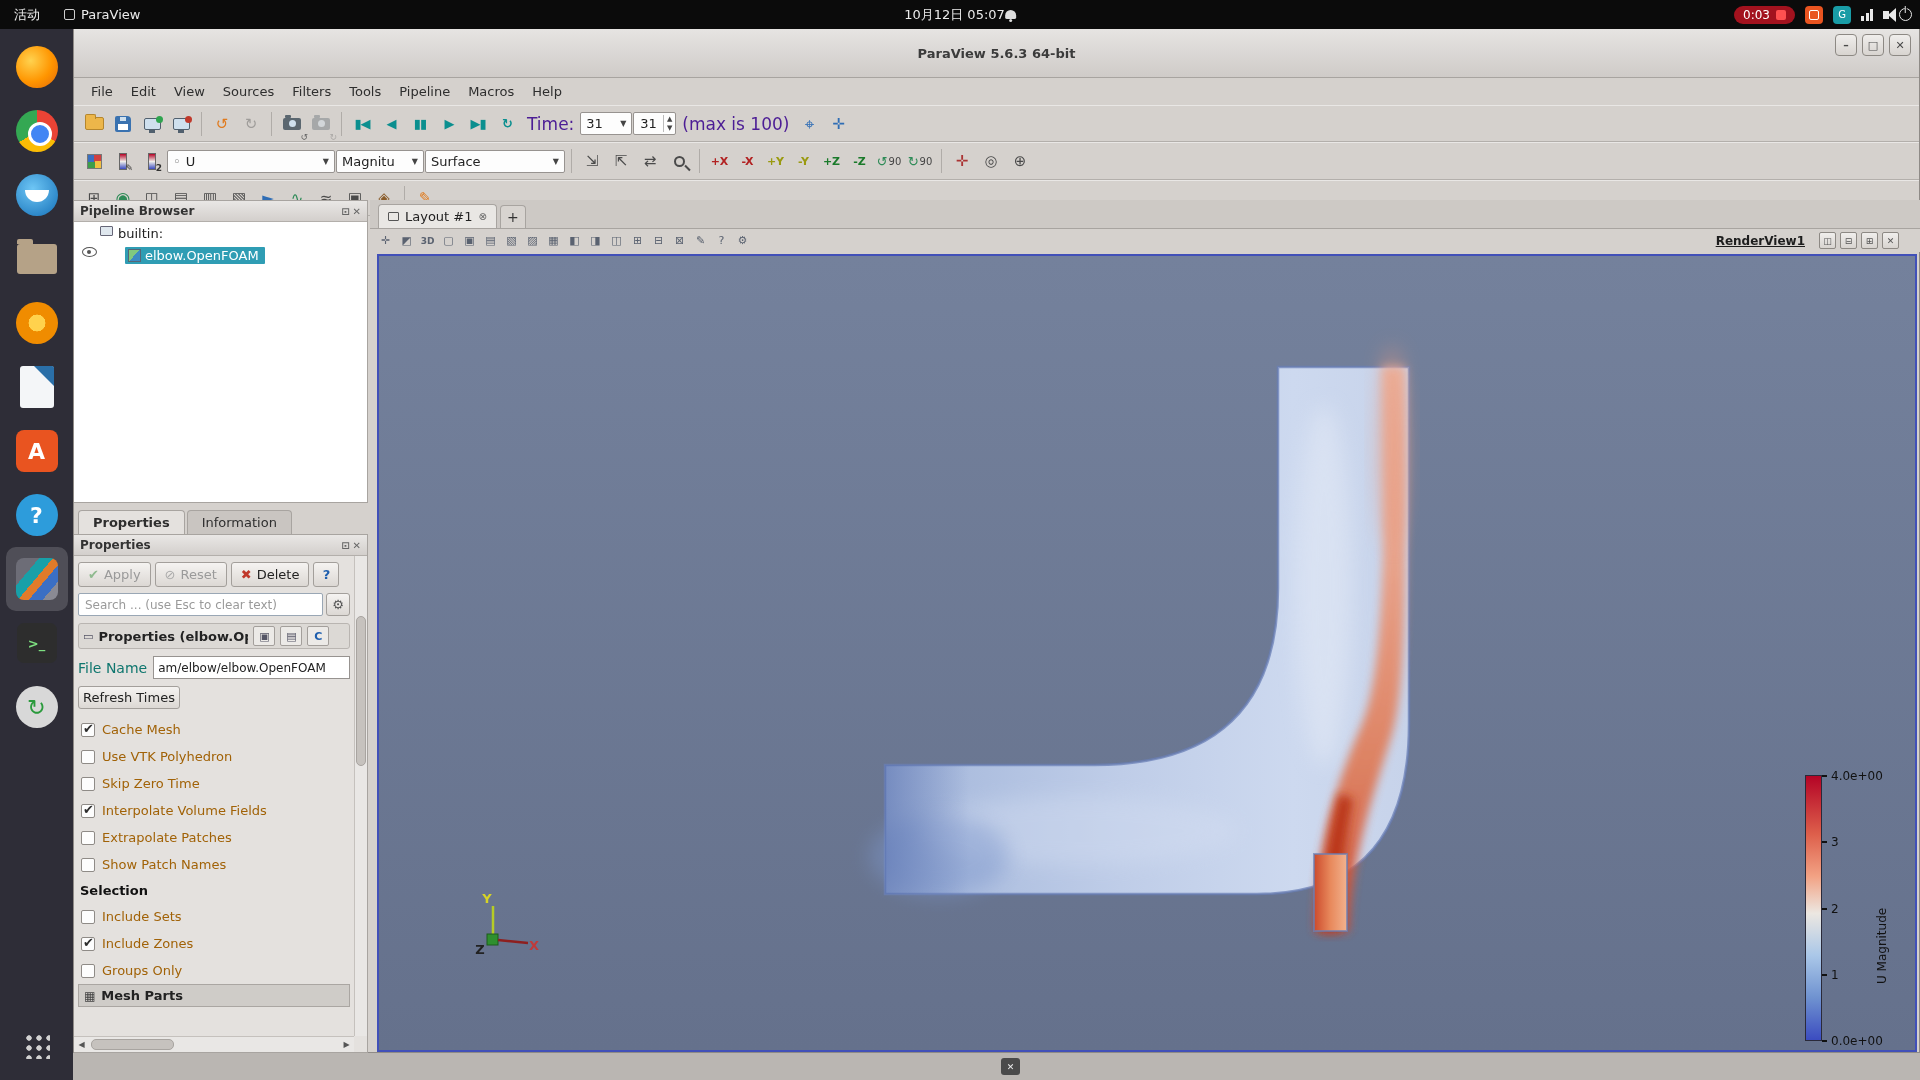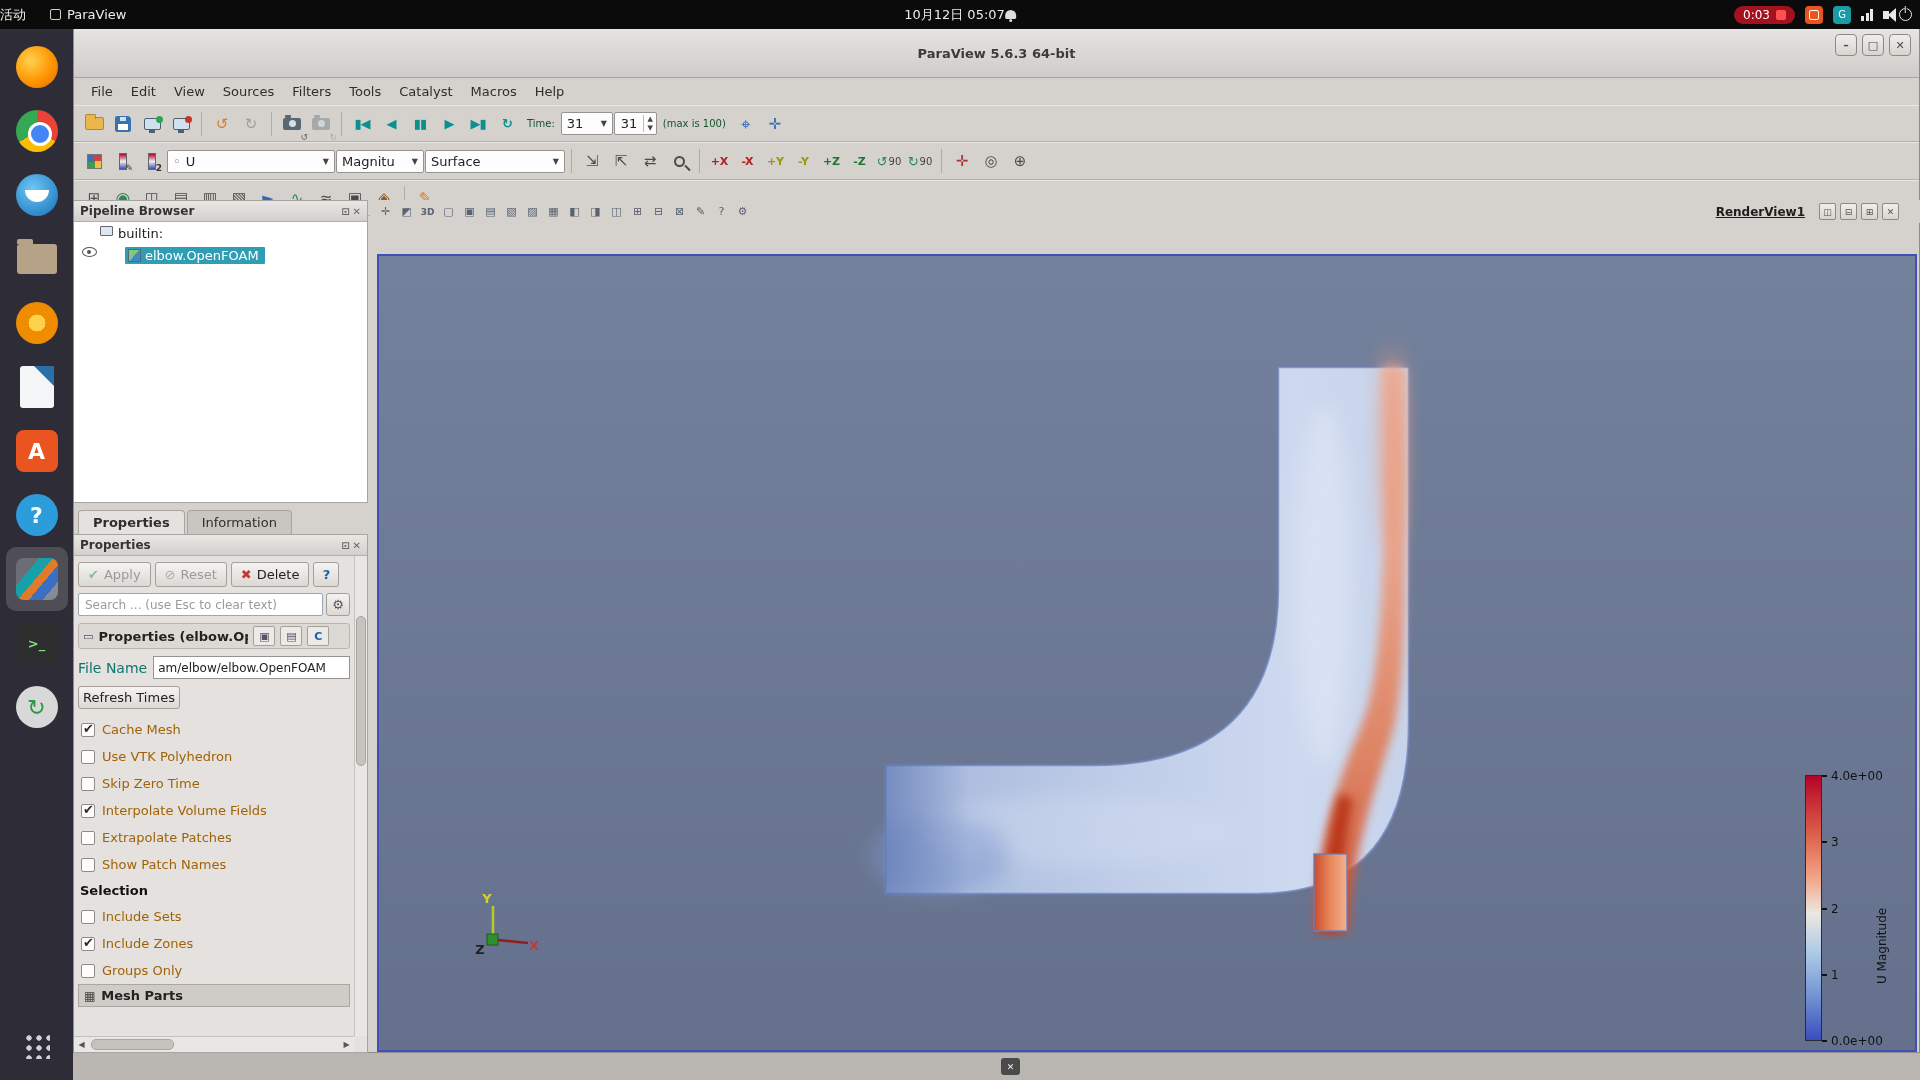--- a/index.html
+++ b/index.html
@@ -2,21 +2,21 @@
 <html><head>
 <meta charset="utf-8">
 <style>
   *{margin:0;padding:0;box-sizing:border-box}
   html,body{width:1920px;height:1080px}
   body{font-family:"DejaVu Sans","Liberation Sans",sans-serif;background:#000;overflow:hidden}
   .screen{position:relative;width:1920px;height:1080px;background:#b9b5b1;overflow:hidden}
 
   
   .topbar{position:absolute;left:0;top:0;width:1920px;height:29px;background:#0b0b0b;color:#ececec;font-size:13px;display:flex;align-items:center;z-index:50}
-  .topbar .left{display:flex;align-items:center;gap:24px;}
+  .topbar .left{display:flex;align-items:center;gap:24px;padding-left:14px}
   .appgrid{width:11px;height:11px;border:1.5px solid #cfcfcf;border-radius:2px;display:inline-block;margin-right:6px}
   .topclock{position:absolute;left:50%;transform:translateX(-50%);display:flex;align-items:center;}
   .bell{position:relative;width:11px;height:9px;background:#dedede;border-radius:6px 6px 2px 2px}
   .bell::after{content:"";position:absolute;left:4px;bottom:-3px;width:3px;height:3px;border-radius:50%;background:#dedede}
   .topright{position:absolute;right:8px;top:0;height:29px;display:flex;align-items:center;gap:10px}
   .rec{display:flex;align-items:center;gap:6px;background:#a3121e;border-radius:11px;padding:2px 9px;color:#fff;font-size:12px}
   .recbox{width:10px;height:10px;background:#ff5050;border-radius:2px}
   .sq-orange{width:18px;height:18px;background:#e95420;border-radius:4px;display:flex;align-items:center;justify-content:center}
   .sq-orange::before{content:"";width:8px;height:8px;border:1.5px solid #fff;border-radius:2px}
   .sq-teal{width:18px;height:18px;background:#199ca6;border-radius:4px;display:flex;align-items:center;justify-content:center;color:#fff;font-size:10px}
@@ -84,21 +84,21 @@
   .sh-cbar{width:8px;height:17px;background:linear-gradient(#b40426,#efeeea 50%,#3b4cc0);border:1px solid #666;position:relative}
   .sh-cbar .ov{position:absolute;right:-7px;bottom:-4px;font-size:9px;color:#333;font-weight:bold}
   .sh-mag{width:11px;height:11px;border:2px solid #4a4a4a;border-radius:50%;position:relative}
   .sh-mag::after{content:"";position:absolute;left:8px;top:9px;width:7px;height:2px;background:#4a4a4a;transform:rotate(45deg)}
   .combo{height:23px;background:#fdfdfd;border:1px solid #979390;border-radius:2px;display:flex;align-items:center;padding:0 5px;font-size:13px;color:#222;gap:5px;flex:none}
   .combo .caret{margin-left:auto;font-size:8px;color:#444}
   .spinbox{height:23px;background:#fdfdfd;border:1px solid #979390;border-radius:2px;display:flex;align-items:center;font-size:13px;color:#222;flex:none}
   .spinbox .val{padding:0 6px}
   .spinarrows{display:flex;flex-direction:column;border-left:1px solid #bbb;font-size:7px;color:#444;line-height:1.2}
   .spinarrows span{padding:0 3px}
-  .tlabel{font-size:10px;color:#14532d;margin:16px 5px;flex:none}
+  .tlabel{font-size:17px;color:#4c1d95;margin:16px 5px;flex:none}
   .axisbtn{width:27px;height:27px;display:flex;align-items:center;justify-content:center;font-size:11px;font-weight:bold;border-radius:3px;flex:none}
   .ax-x{color:#b22222}.ax-y{color:#9a9a10}.ax-z{color:#1a7a2a}
   .rotbtn{width:30px;height:27px;font-size:10px;color:#444;display:flex;align-items:center;justify-content:center;gap:1px}
   .rotbtn::before{content:attr(data-glyph);font-size:13px;color:#2e8b57}
 
   
   .pipeline{position:absolute;left:0;top:171px;width:294px;height:303px;background:#fff;border:1px solid #a8a4a0;border-left:none}
   .phead{height:21px;background:linear-gradient(#e9e7e5,#d3cfcc);border-bottom:1px solid #b3afab;display:flex;align-items:center;font-size:12px;font-weight:bold;color:#333;padding:0 6px}
   .phead .hbtns{margin-left:auto;display:flex;gap:3px;font-size:10px;color:#666}
   .tree{padding:4px 0;font-size:13px;color:#222}
@@ -252,21 +252,21 @@
       </span>
     </div>
 
     <div class="menubar">
       <span class="mitem">File</span>
       <span class="mitem">Edit</span>
       <span class="mitem">View</span>
       <span class="mitem">Sources</span>
       <span class="mitem">Filters</span>
       <span class="mitem">Tools</span>
-      <span class="mitem">Catalyst</span>
+      <span class="mitem">Pipeline</span>
       <span class="mitem">Macros</span>
       <span class="mitem">Help</span>
     </div>
 
     <div class="tb tb1">
       <span class="ibtn">
           <span class="sh-folder"></span>
         </span>
       <span class="ibtn">
           <span class="sh-floppy"></span>
@@ -510,20 +510,30 @@
         </div>
       <div class="hscroll">
         <span class="harrow g" data-glyph="◀"></span>
         <div class="hthumb"></div>
         <span style="flex:2"></span>
         <span class="harrow g" data-glyph="▶"></span>
       </div>
     </div>
 
     <div class="layout">
+      <div class="ltabs">
+        <span class="ltab">
+          <span class="mon"></span>
+          <span>Layout #1</span>
+          <span class="tclose g" data-glyph="⊗"></span>
+        </span>
+        <span class="addtab">
+            <span>+</span>
+          </span>
+      </div>
       <div class="minibar">
         <span class="mbtn g" data-glyph="✛"></span>
         <span class="mbtn g" data-glyph="◩"></span>
         <span class="mbtn g" data-glyph="3D" style="font-size:9px;font-weight:bold"></span>
         <span class="mbtn g" data-glyph="▢"></span>
         <span class="mbtn g" data-glyph="▣"></span>
         <span class="mbtn g" data-glyph="▤"></span>
         <span class="mbtn g" data-glyph="▧"></span>
         <span class="mbtn g" data-glyph="▨"></span>
         <span class="mbtn g" data-glyph="▦"></span>

